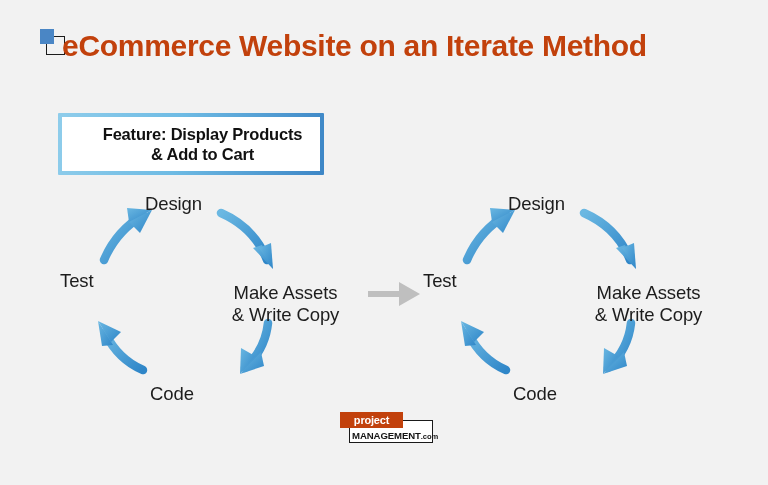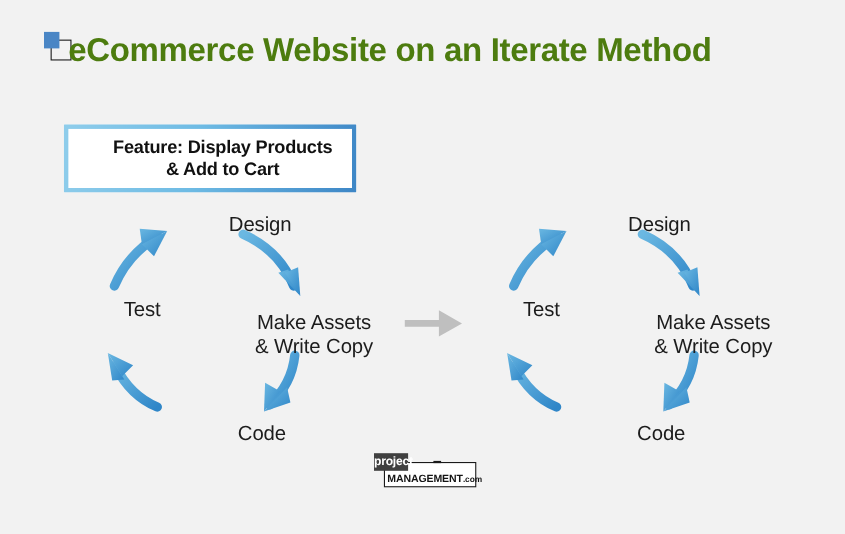--- a/index.html
+++ b/index.html
@@ -56,21 +56,21 @@
     width: 14px;
     height: 15px;
     background: #4a86c5;
   }
   .page-title {
     position: absolute;
     left: 24px;
     top: 0px;
     font-size: 30px;
     font-weight: bold;
-    color: #4d7c0f;
+    color: #c2410c;
     letter-spacing: -0.3px;
     white-space: nowrap;
     line-height: 44px;
   }
 
   
   .feature-box {
     position: absolute;
     top: 113px;
     height: 62px;
@@ -127,21 +127,21 @@
     width: 300px;
     height: 205px;
     overflow: visible;
   }
 
   .node-label {
     position: absolute;
     font-size: 18.5px;
     color: #1c1c1c;
     line-height: 22px;
-    text-align: right;
+    text-align: left;
     white-space: pre-line;
     letter-spacing: -0.1px;
   }
   .node-design { left: 90px;  top: 3px;   width: 120px; }
   .node-make   { left: 148px; top: 92px;  width: 165px; text-align: center; }
   .node-code   { left: 95px;  top: 153px; width: 110px; margin-top: 40px; }
   .node-test   { left: 5px;   top: 80px;  width: 86px;  }
 
   
   .mid-arrow {
@@ -167,23 +167,23 @@
     width: 84px;
     height: 23px;
     border: 1.8px solid #1a1a1a;
     box-sizing: border-box;
     background: #ffffff;
   }
   .fl-project {
     position: absolute;
     left: 0px;
     top: 0px;
-    width: 31px;
+    width: 63px;
     height: 16px;
-    background: #404040;
+    background: #c2410c;
     color: #ffffff;
     font-size: 11px;
     font-weight: bold;
     line-height: 16px;
     text-align: center;
     letter-spacing: -0.2px;
   }
   .fl-dash {
     position: absolute;
     left: 54px;

